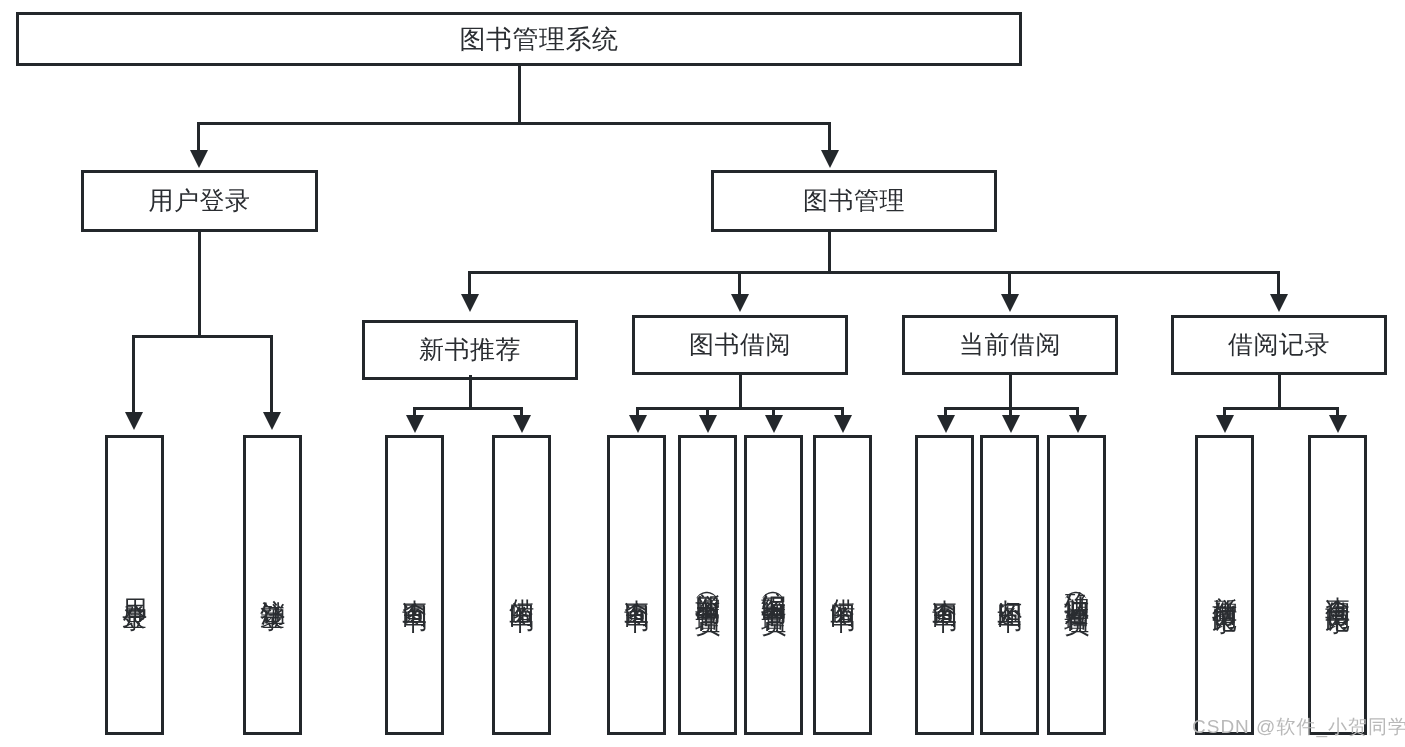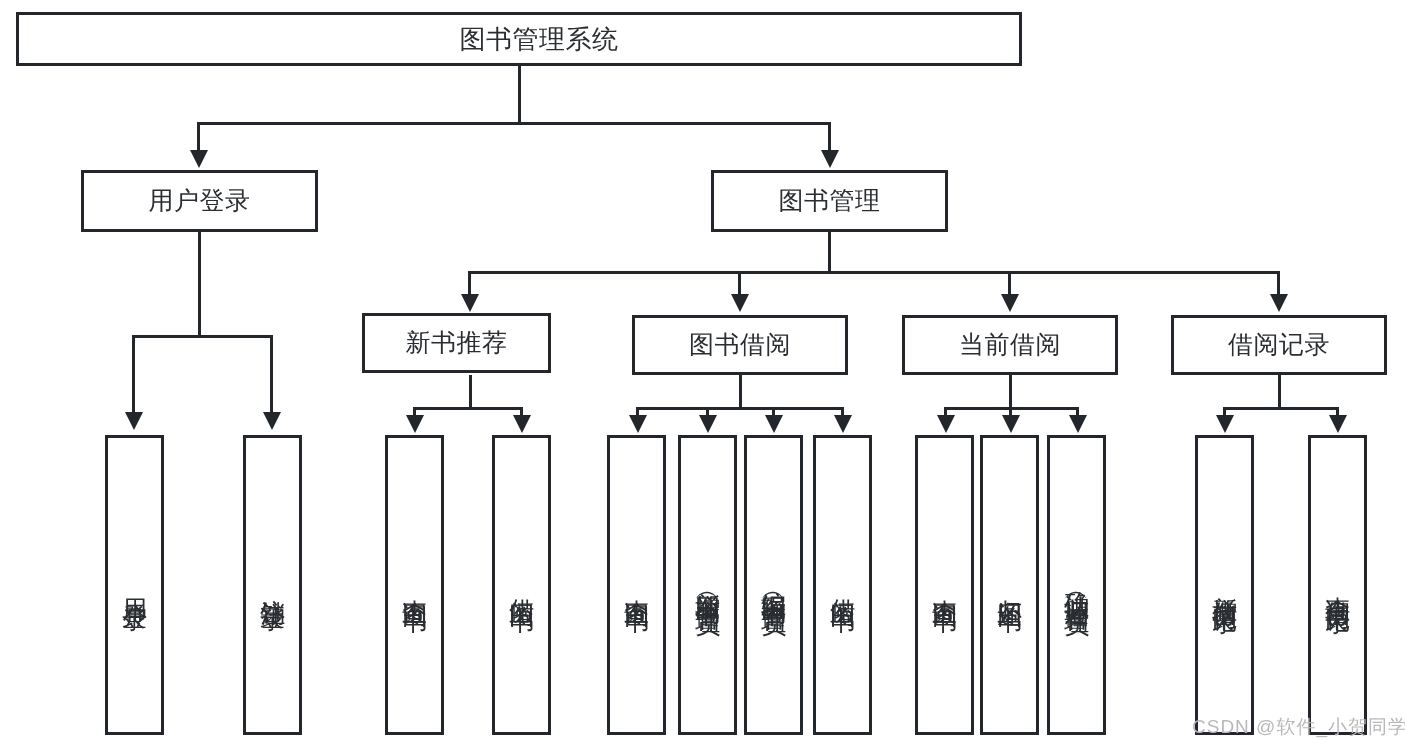--- a/index.html
+++ b/index.html
@@ -80,21 +80,21 @@
 
   <div class="edge h" style="left:197px; top:122px; width:634px; height:3px;"></div>
 
   <div class="edge v" style="left:197px; top:122px; width:3px; height:29px;"></div>
   <div class="arrow" style="left:190px; top:150px;"></div>
 
   <div class="edge v" style="left:828px; top:122px; width:3px; height:29px;"></div>
   <div class="arrow" style="left:821px; top:150px;"></div>
 
   <div class="node horiz" style="left:81px; top:170px; width:237px; height:62px;">用户登录</div>
-  <div class="node horiz" style="left:711px; top:170px; width:237px; height:62px;">图书管理</div>
+  <div class="node horiz" style="left:711px; top:170px; width:286px; height:62px;">图书管理</div>
 
   <div class="edge v" style="left:198px; top:232px; width:3px; height:106px;"></div>
   <div class="edge h" style="left:132px; top:335px; width:141px; height:3px;"></div>
   <div class="edge v" style="left:132px; top:335px; width:3px; height:78px;"></div>
   <div class="arrow" style="left:125px; top:412px;"></div>
   <div class="edge v" style="left:270px; top:335px; width:3px; height:78px;"></div>
   <div class="arrow" style="left:263px; top:412px;"></div>
 
   <div class="node vert" style="left:105px; top:435px; width:59px; height:300px;">用户登录</div>
   <div class="node vert" style="left:243px; top:435px; width:59px; height:300px;">注销登录</div>
@@ -107,21 +107,21 @@
 
   <div class="edge v" style="left:738px; top:271px; width:3px; height:24px;"></div>
   <div class="arrow" style="left:731px; top:294px;"></div>
 
   <div class="edge v" style="left:1008px; top:271px; width:3px; height:24px;"></div>
   <div class="arrow" style="left:1001px; top:294px;"></div>
 
   <div class="edge v" style="left:1277px; top:271px; width:3px; height:24px;"></div>
   <div class="arrow" style="left:1270px; top:294px;"></div>
 
-  <div class="node horiz" style="left:362px; top:313px; width:189px; height:60px;">新书推荐</div>
+  <div class="node horiz" style="left:362px; top:320px; width:216px; height:60px;">新书推荐</div>
   <div class="node horiz" style="left:632px; top:315px; width:216px; height:60px;">图书借阅</div>
   <div class="node horiz" style="left:902px; top:315px; width:216px; height:60px;">当前借阅</div>
   <div class="node horiz" style="left:1171px; top:315px; width:216px; height:60px;">借阅记录</div>
 
   <div class="edge v" style="left:469px; top:375px; width:3px; height:35px;"></div>
   <div class="edge h" style="left:413px; top:407px; width:110px; height:3px;"></div>
   <div class="edge v" style="left:413px; top:407px; width:3px; height:9px;"></div>
   <div class="arrow" style="left:406px; top:415px;"></div>
   <div class="edge v" style="left:520px; top:407px; width:3px; height:9px;"></div>
   <div class="arrow" style="left:513px; top:415px;"></div>

